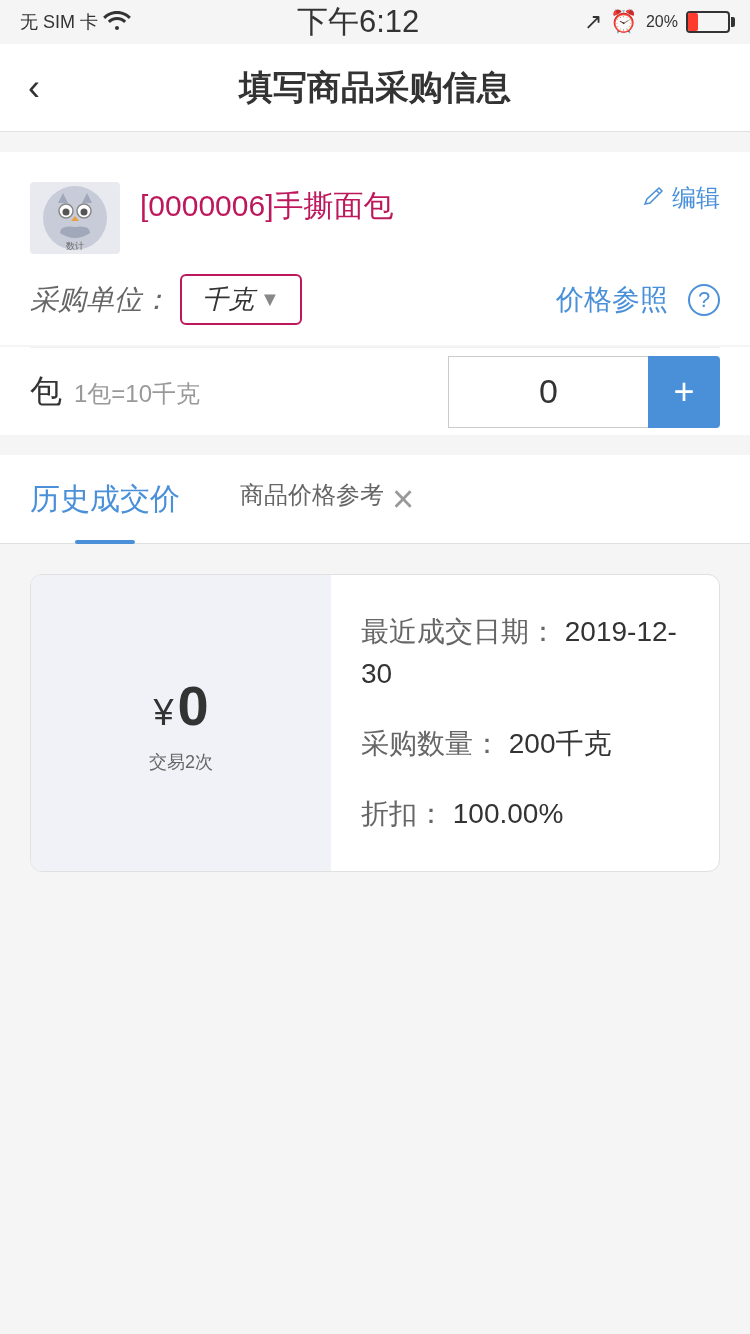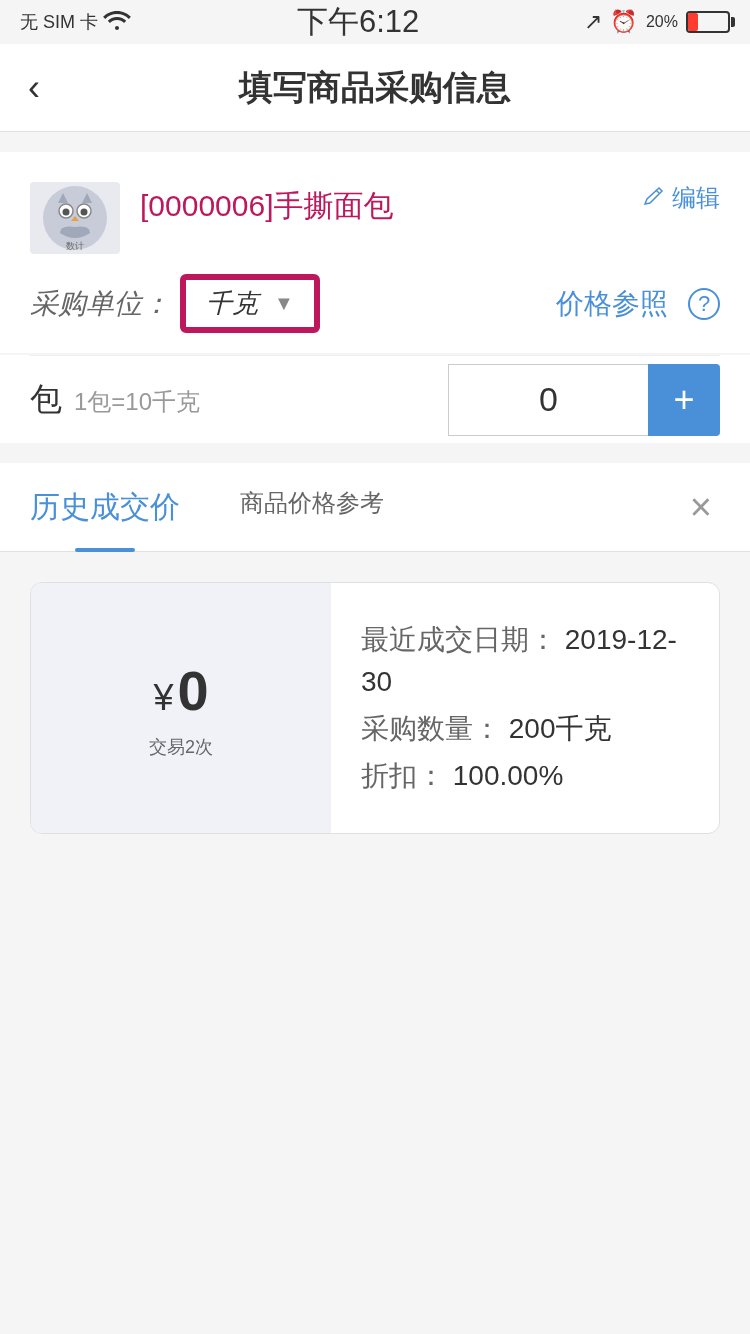--- a/index.html
+++ b/index.html
@@ -137,29 +137,29 @@
       display: flex;
       align-items: center;
       justify-content: space-between;
       margin-top: 20px;
     }
     .unit-label {
       font-size: 28px;
       color: #666;
     }
     .unit-select {
-      border: 6px solid #be185d;
+      border: 2px solid #be185d;
       border-radius: 6px;
       padding: 6px 20px;
       font-size: 26px;
       color: #333;
       background: #fff;
       display: flex;
       align-items: center;
-      gap: 16px;
+      gap: 6px;
       cursor: pointer;
     }
     .price-ref {
       font-size: 28px;
       color: #4a90d9;
       display: flex;
       align-items: center;
       gap: 20px;
       cursor: pointer;
     }
@@ -234,21 +234,20 @@
 
     
     .tabs-section {
       background: #fff;
       margin-top: 20px;
       border-bottom: 1px solid #e0e0e0;
     }
     .tabs-row {
       display: flex;
       align-items: center;
-      justify-content: space-between;
       padding: 0 30px;
       height: 88px;
     }
     .tabs-left {
       display: flex;
       gap: 60px;
     }
     .tab-item {
       display: flex;
       flex-direction: column;
@@ -316,21 +315,21 @@
       font-size: 18px;
       color: #666;
       margin-top: 12px;
     }
     .card-right {
       flex: 1;
       padding: 36px 30px;
       display: flex;
       flex-direction: column;
       justify-content: flex-end;
-      gap: 5px;
+      gap: 28px;
     }
     .card-detail-row {
       font-size: 28px;
       color: #333;
       line-height: 1.5;
     }
     .card-detail-label {
       color: #666;
     }
   </style>

